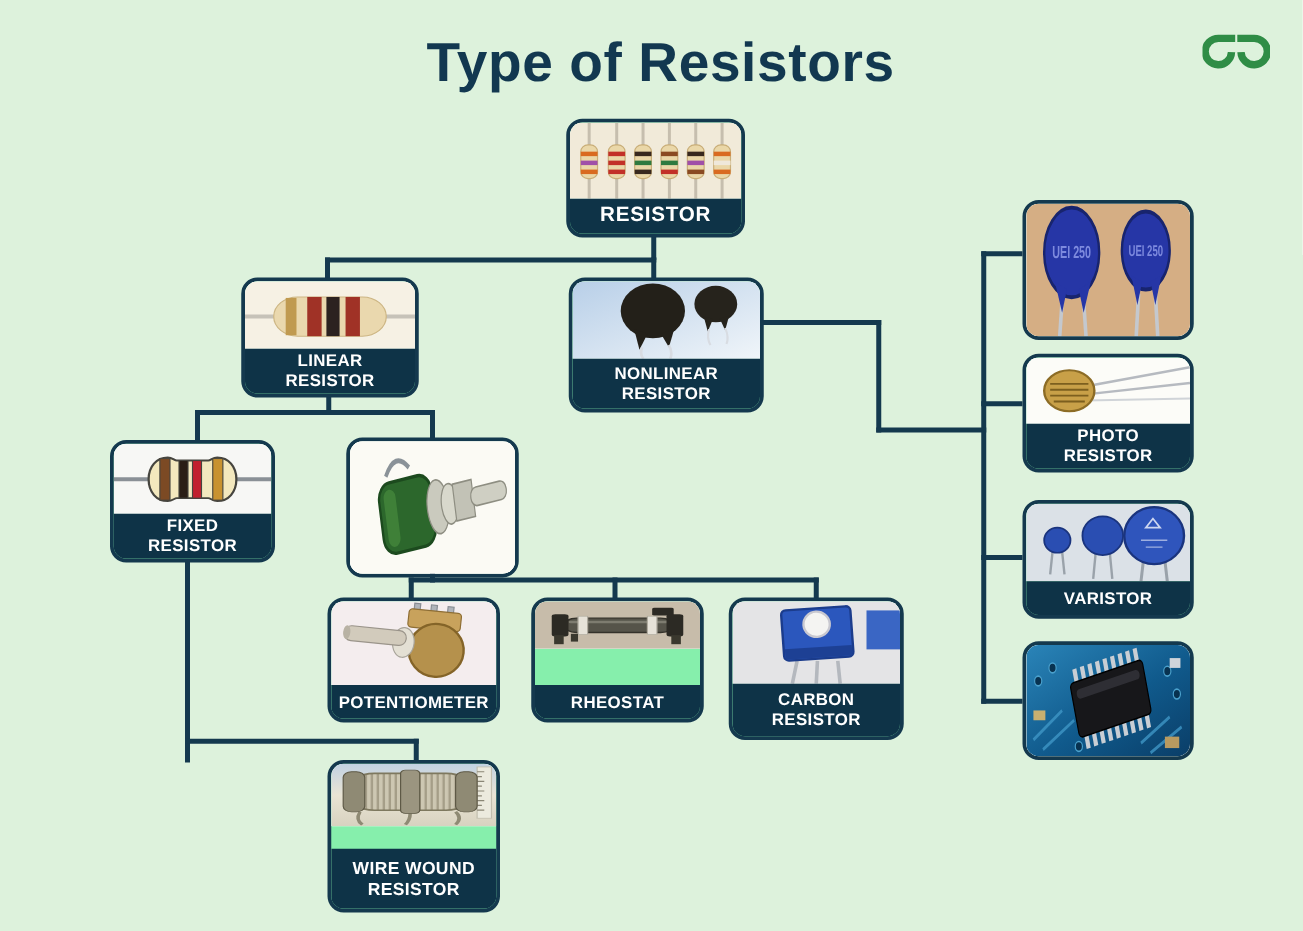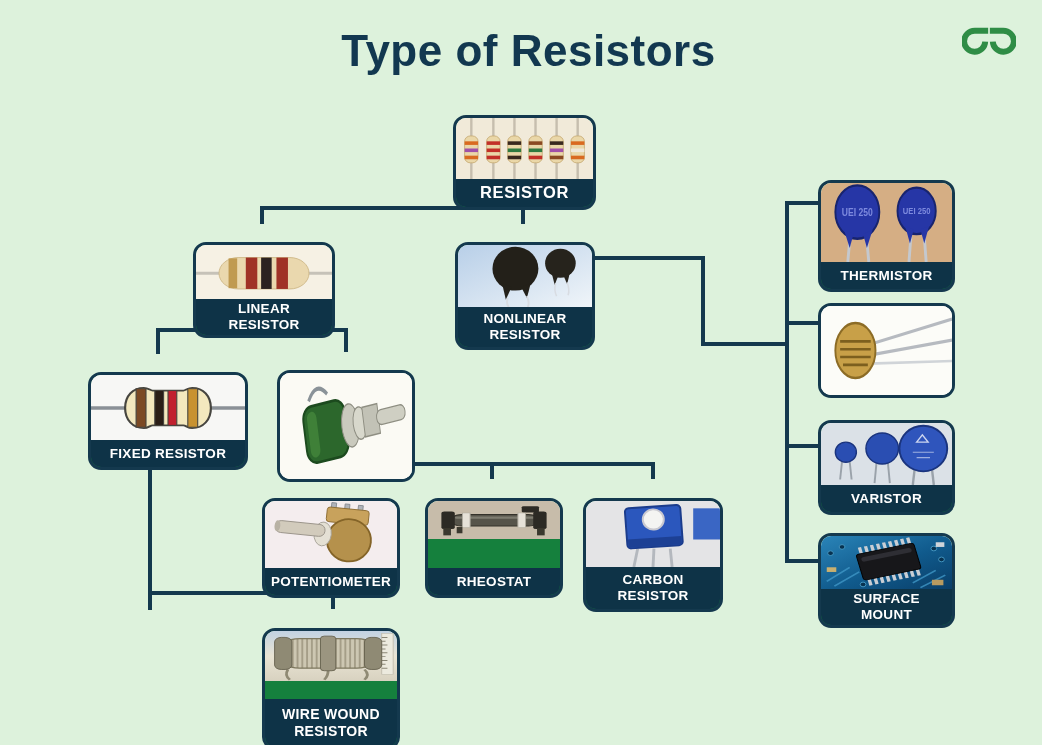--- a/index.html
+++ b/index.html
@@ -3,21 +3,21 @@
 <meta charset="utf-8">
 <style>
   html,body{margin:0;padding:0;}
   .canvas{position:relative;width:1042px;height:745px;background:#ddf2dc;overflow:hidden;
           font-family:"Liberation Sans",sans-serif;}
   .title{position:absolute;left:0;right:0;top:26px;text-align:center;font-size:44px;
          font-weight:bold;color:#123850;letter-spacing:.5px;padding-left:15px;}
   .logo{position:absolute;top:22px;right:26px;}
   .ln{position:absolute;background:#14394e;}
   .node{position:absolute;display:flex;flex-direction:column;border:3px solid #14394e;
-        border-radius:13px;overflow:hidden;background:#15803d;box-sizing:border-box;margin-top:20px;}
+        border-radius:13px;overflow:hidden;background:#86efac;box-sizing:border-box;}
   .img{flex:1 1 auto;min-height:0;background:#fff;}
   .img svg{display:block;width:100%;height:100%;}
   .bar{flex:0 0 27px;background:#0e3347;color:#ffffff;font-weight:bold;display:flex;
        align-items:center;justify-content:center;text-align:center;font-size:13.5px;
        letter-spacing:.3px;line-height:1.18;padding:2px 5px;box-sizing:border-box;}
   .bar.lg{flex-basis:28px;font-size:16.5px;letter-spacing:.6px;}
   .bar.h40{flex-basis:40px;}
   .bar.h42{flex-basis:42px;}
   .bar.h48{flex-basis:48px;font-size:14px;}
 </style>
@@ -117,21 +117,21 @@
         <rect x="24" y="16" width="94" height="40" rx="20" fill="#ead8ae" stroke="#cdb684"></rect>
         <rect x="34" y="17" width="9" height="38" fill="#c09a50"></rect>
         <rect x="52" y="16" width="12" height="40" fill="#a03226"></rect>
         <rect x="68" y="16" width="11" height="40" fill="#2c2220"></rect>
         <rect x="84" y="16" width="12" height="40" fill="#a03226"></rect>
       </svg>
     </div>
     <div class="bar">LINEAR RESISTOR</div>
   </div>
 
-  <div class="node" style="left:455px;top:222px;width:140px;height:108px;">
+  <div class="node" style="left:455px;top:222px;width:156px;height:108px;">
     <div class="img">
       <svg viewBox="0 0 140 68" preserveAspectRatio="none">
         <defs>
           <linearGradient id="skyg" x1="0" y1="0" x2="1" y2="1">
             <stop offset="0" stop-color="#b8cfe8"></stop>
               <stop offset="1" stop-color="#f0f5f9"></stop>
           </linearGradient>
         </defs>
         <rect width="140" height="68" fill="url(#skyg)"></rect>
         <circle cx="60" cy="26" r="24" fill="#232019"></circle>
@@ -142,21 +142,21 @@
         <circle cx="107" cy="20" r="16" fill="#26231c"></circle>
         <path d="M98 31 L101 44 L105 33 Z" fill="#26231c"></path>
         <path d="M110 33 L114 43 L117 30 Z" fill="#26231c"></path>
         <path d="M102 42 q-2 8 1 14" stroke="#d8dce2" stroke-width="1.6" fill="none"></path>
         <path d="M114 41 q3 8 1 14" stroke="#d8dce2" stroke-width="1.6" fill="none"></path>
       </svg>
     </div>
     <div class="bar h40">NONLINEAR RESISTOR</div>
   </div>
 
-  <div class="node" style="left:88px;top:352px;width:160px;height:98px;">
+  <div class="node" style="left:88px;top:352px;width:132px;height:98px;">
     <div class="img">
       <svg viewBox="0 0 140 71" preserveAspectRatio="none">
         <rect width="140" height="71" fill="#f7f7f5"></rect>
         <line x1="0" y1="36" x2="140" y2="36" stroke="#8a9096" stroke-width="4"></line>
         <path d="M48 14 C38 14 31 23 31 36 C31 49 38 58 48 58 C52 58 54 55 56 55 L84 55 C86 55 88 58 92 58 C102 58 109 49 109 36 C109 23 102 14 92 14 C88 14 86 17 84 17 L56 17 C54 17 52 14 48 14 Z" fill="#f3e8be" stroke="#46453f" stroke-width="2"></path>
         <rect x="41" y="15" width="9" height="42" fill="#7c4a24" stroke="#46453f"></rect>
         <rect x="58" y="17" width="8" height="38" fill="#2a1e16" stroke="#46453f"></rect>
         <rect x="70" y="17" width="8" height="38" fill="#c1202e" stroke="#46453f"></rect>
         <rect x="88" y="15" width="9" height="42" fill="#c89230" stroke="#46453f"></rect>
       </svg>
@@ -278,34 +278,34 @@
         <path d="M44 44 L48 56 L54 40 Z" fill="#2636a6"></path>
         <text x="38" y="28" font-size="9" font-weight="bold" fill="#7d8ade" text-anchor="middle">UEI 250</text>
         <line x1="94" y1="46" x2="92" y2="68" stroke="#c4c8ce" stroke-width="3"></line>
         <line x1="108" y1="46" x2="110" y2="68" stroke="#c4c8ce" stroke-width="3"></line>
         <circle cx="100" cy="24" r="20" fill="#2636a6" stroke="#18246e" stroke-width="2"></circle>
         <path d="M88 37 L93 52 L97 40 Z" fill="#2636a6"></path>
         <path d="M104 40 L108 52 L113 37 Z" fill="#2636a6"></path>
         <text x="100" y="27" font-size="8" font-weight="bold" fill="#7d8ade" text-anchor="middle">UEI 250</text>
       </svg>
     </div>
-    <div class="bar">THERMISTOR</div>
   </div>
 
   <div class="node" style="left:818px;top:283px;width:137px;height:95px;">
     <div class="img">
       <svg viewBox="0 0 137 68" preserveAspectRatio="none">
         <rect width="137" height="68" fill="#fcfcf8"></rect>
         <line x1="48" y1="30" x2="137" y2="10" stroke="#b6bac0" stroke-width="2.5"></line>
         <line x1="48" y1="38" x2="137" y2="26" stroke="#b6bac0" stroke-width="2.5"></line>
         <line x1="50" y1="44" x2="137" y2="42" stroke="#d0d4d8" stroke-width="2"></line>
         <circle cx="36" cy="34" r="21" fill="#c8a048" stroke="#8c6c26" stroke-width="2"></circle>
         <path d="M20 27 h32 M20 33 h32 M20 39 h32 M23 45 h26" stroke="#6e5418" stroke-width="2" fill="none" opacity="0.85"></path>
       </svg>
     </div>
+    <div class="bar">PHOTO RESISTOR</div>
   </div>
 
   <div class="node" style="left:818px;top:400px;width:137px;height:95px;">
     <div class="img">
       <svg viewBox="0 0 137 68" preserveAspectRatio="none">
         <rect width="137" height="68" fill="#dbe1e7"></rect>
         <line x1="22" y1="42" x2="20" y2="62" stroke="#9aa2aa" stroke-width="2"></line>
         <line x1="30" y1="42" x2="32" y2="62" stroke="#9aa2aa" stroke-width="2"></line>
         <circle cx="26" cy="32" r="11" fill="#2a4eb2" stroke="#1a347e" stroke-width="1.5"></circle>
         <line x1="58" y1="44" x2="56" y2="66" stroke="#9aa2aa" stroke-width="2"></line>
@@ -361,16 +361,15 @@
             <use href="#pin" x="70" y="49"></use>
             <use href="#pin" x="76.5" y="49"></use>
           <use href="#pin" x="83" y="49"></use>
             <use href="#pin" x="89.5" y="49"></use>
             <use href="#pin" x="96" y="49"></use>
           <rect x="40" y="16" width="62" height="34" rx="3" fill="#17171a" stroke="#000000"></rect>
           <rect x="44" y="21" width="54" height="6" rx="3" fill="#2e2e34"></rect>
         </g>
       </svg>
     </div>
-    <div class="bar">SURFACE MOUNT</div>
   </div>
 
 </div>
 
 </body></html>

